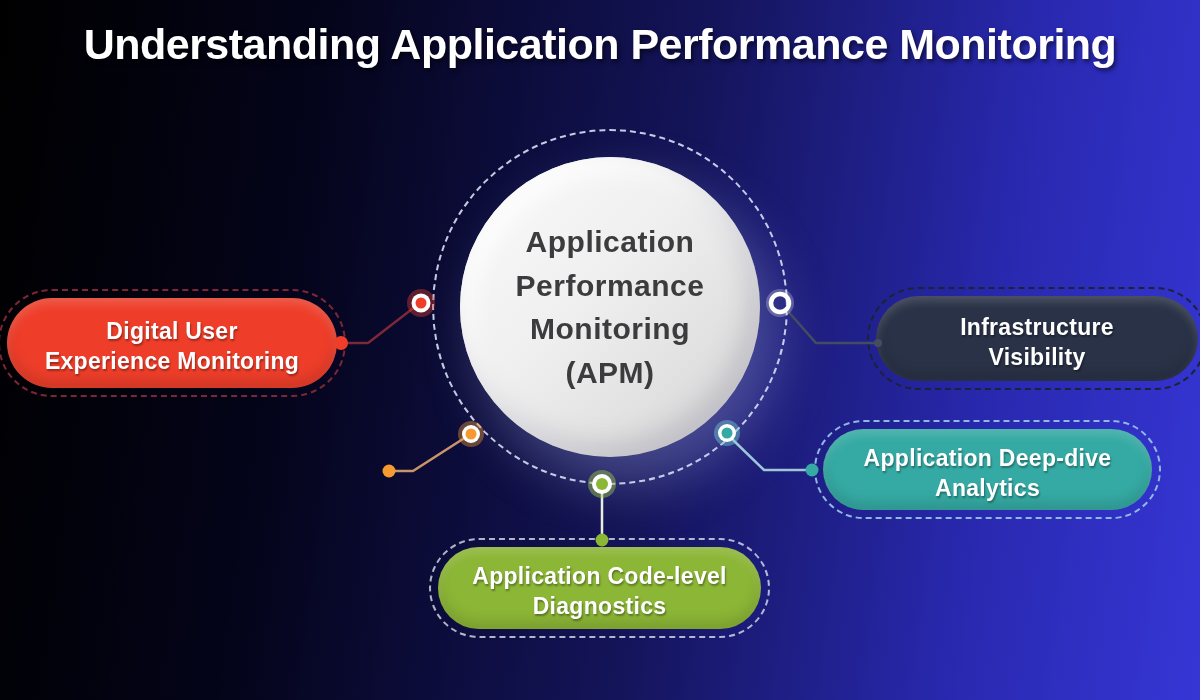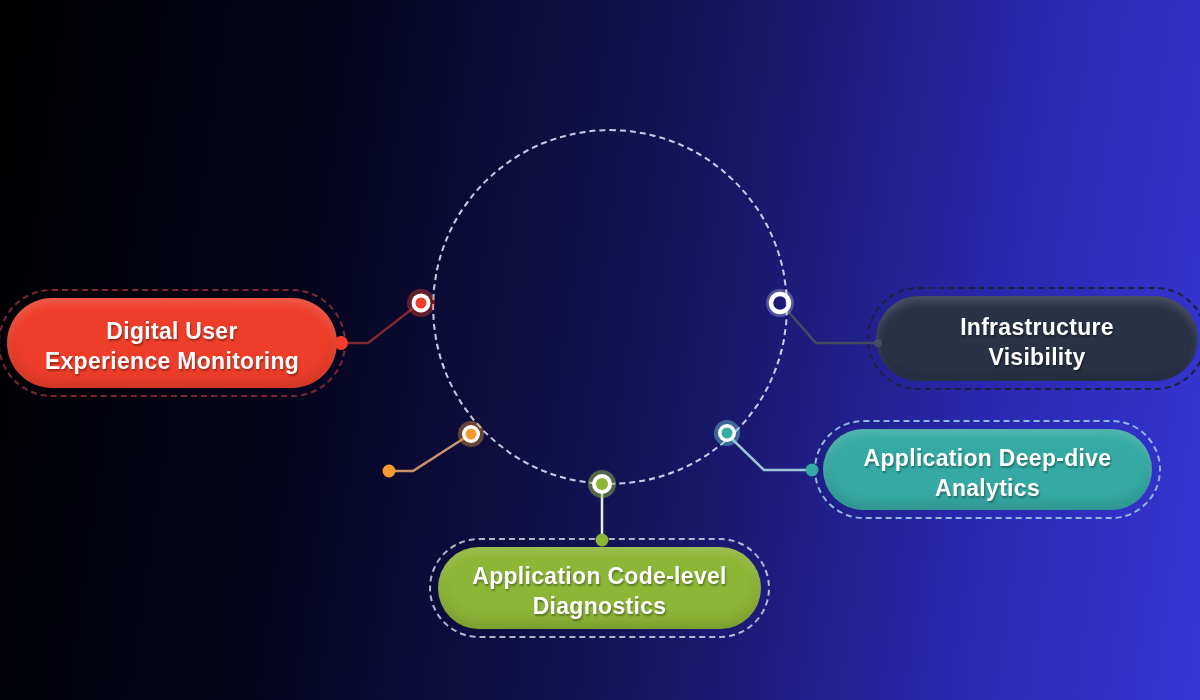--- a/index.html
+++ b/index.html
@@ -86,23 +86,30 @@
     position: absolute;
     left: 0; top: 0;
     pointer-events: none;
   }
 </style>
 </head>
 <body>
 
 <div class="canvas">
 
+  <h1 class="title">Understanding Application Performance Monitoring</h1>
 
   <div class="dashed-ring"></div>
 
+  <div class="center-circle">
+    <span class="center-label">Application
+Performance
+Monitoring
+(APM)</span>
+  </div>
 
   <div class="pill-outer pill-red">
     <div class="pill-inner" style="background-color: rgb(238, 62, 42);">
       <span class="pill-label">Digital User
 Experience Monitoring</span>
     </div>
   </div>
 
 
   <div class="pill-outer pill-green">

